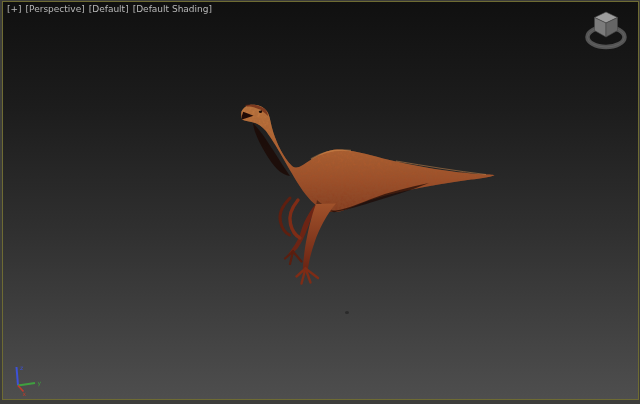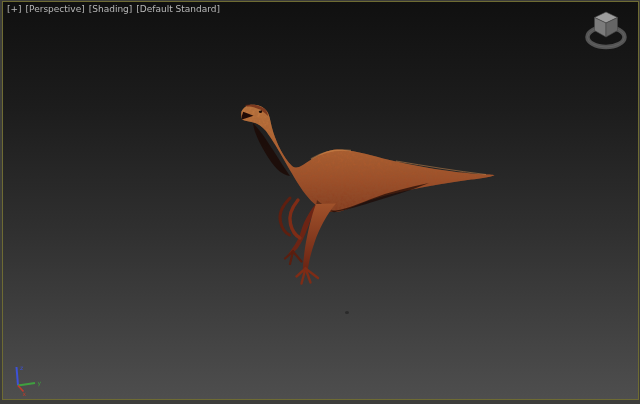--- a/index.html
+++ b/index.html
@@ -31,22 +31,22 @@
 </style>
 </head>
 <body>
 
 <div class="frame">
   <div class="viewport">
 
     <div class="vp-header">
       <span>[+]</span>
       <span>[Perspective]</span>
-      <span>[Shading]</span>
-      <span>[Default Standard]</span>
+      <span>[Default]</span>
+      <span>[Default Shading]</span>
     </div>
 
     <svg class="scene-svg" viewBox="0 0 640 404">
       <defs>
         <linearGradient id="bodyGrad" x1="0" y1="0" x2="0" y2="1">
           <stop offset="0%" stop-color="#d08747"></stop>
           <stop offset="35%" stop-color="#c06c35"></stop>
           <stop offset="70%" stop-color="#a44e27"></stop>
           <stop offset="100%" stop-color="#7e331a"></stop>
         </linearGradient>

